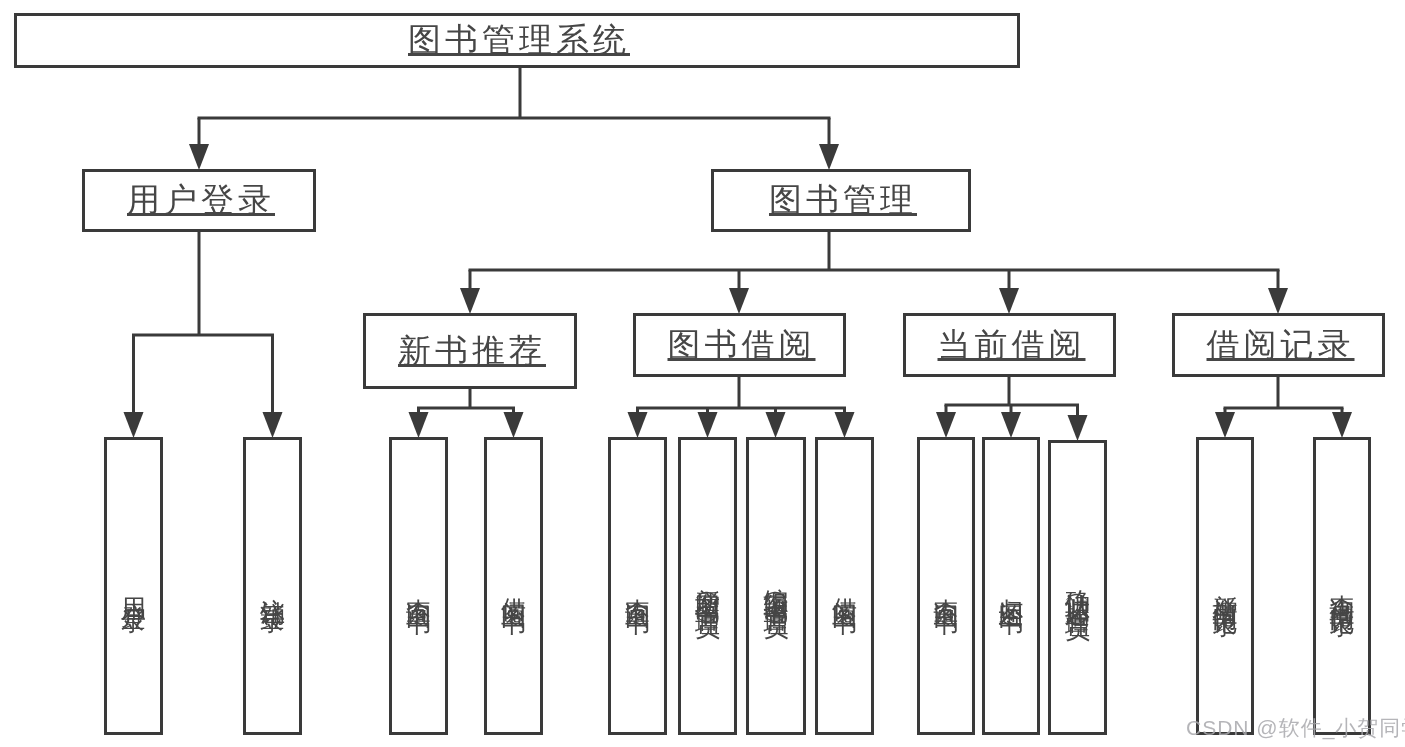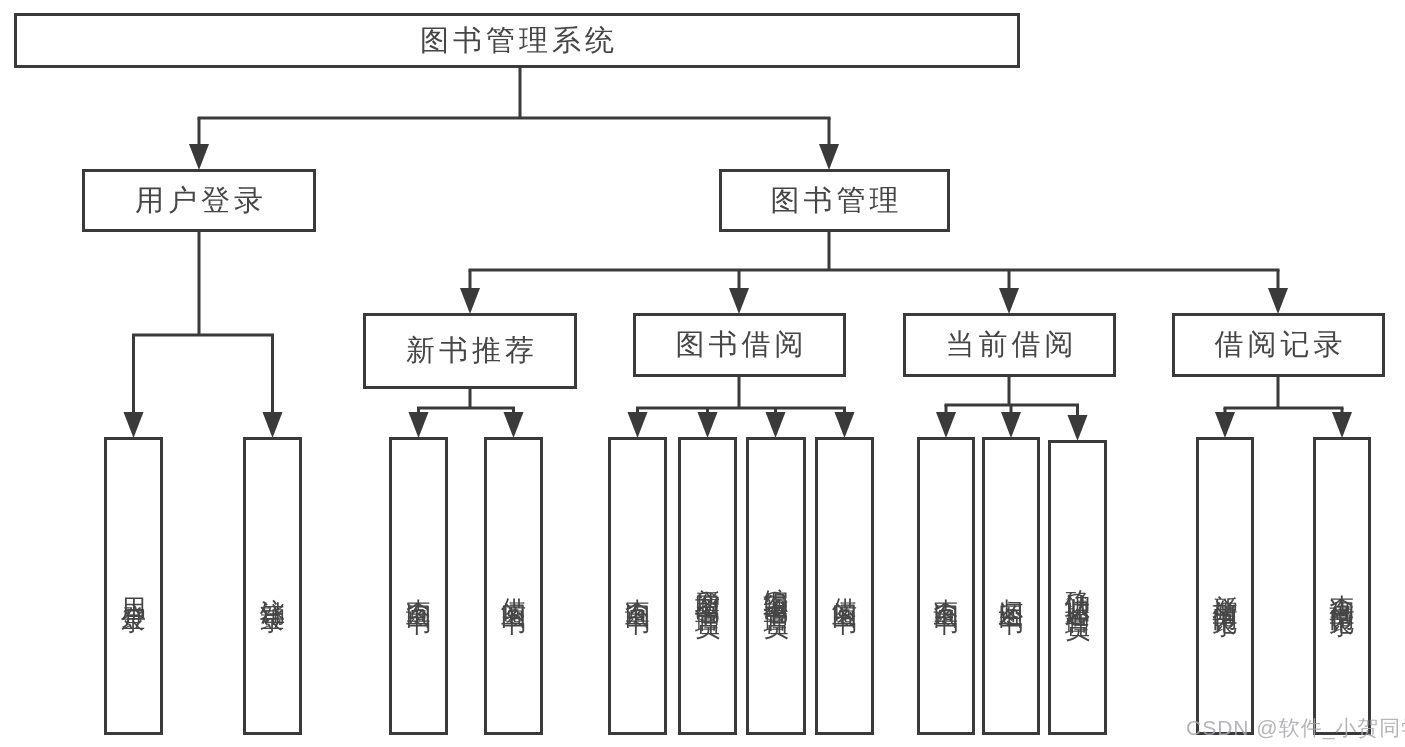--- a/index.html
+++ b/index.html
@@ -12,21 +12,21 @@
   }
   #connectors{position:absolute;left:0;top:0;width:1405px;height:747px;}
   .node{
     position:absolute;
     box-sizing:border-box;
     border:3px solid var(--line,#3a3a3a);
     background:#fff;
     display:flex;align-items:center;justify-content:center;
     color:var(--text,#464646);
   }
-  .hbox{font-size:29px;letter-spacing:4px;white-space:nowrap;}
+  .hbox{font-size:33px;letter-spacing:4px;white-space:nowrap;text-decoration:underline;}
   .hbox .lbl{transform:translateX(2px);}
   .vbox .lbl{
     writing-mode:vertical-rl;
     text-orientation:mixed;
     font-size:25px;
     letter-spacing:4px;
     line-height:1;
   }
   #watermark{
     position:absolute;
@@ -100,21 +100,21 @@
       </g>
   </svg>
 
   <div class="node hbox" style="left:14px;top:13px;width:1006px;height:55px;">
     <span class="lbl">图书管理系统</span>
   </div>
 
   <div class="node hbox" style="left:82px;top:169px;width:234px;height:63px;">
     <span class="lbl">用户登录</span>
   </div>
-  <div class="node hbox" style="left:711px;top:169px;width:231px;height:63px;margin-left:8px;">
+  <div class="node hbox" style="left:711px;top:169px;width:260px;height:63px;">
     <span class="lbl">图书管理</span>
   </div>
 
   <div class="node hbox" style="left:363px;top:313px;width:214px;height:76px;">
     <span class="lbl">新书推荐</span>
   </div>
   <div class="node hbox" style="left:633px;top:313px;width:213px;height:64px;">
     <span class="lbl">图书借阅</span>
   </div>
   <div class="node hbox" style="left:1172px;top:313px;width:213px;height:64px;">

